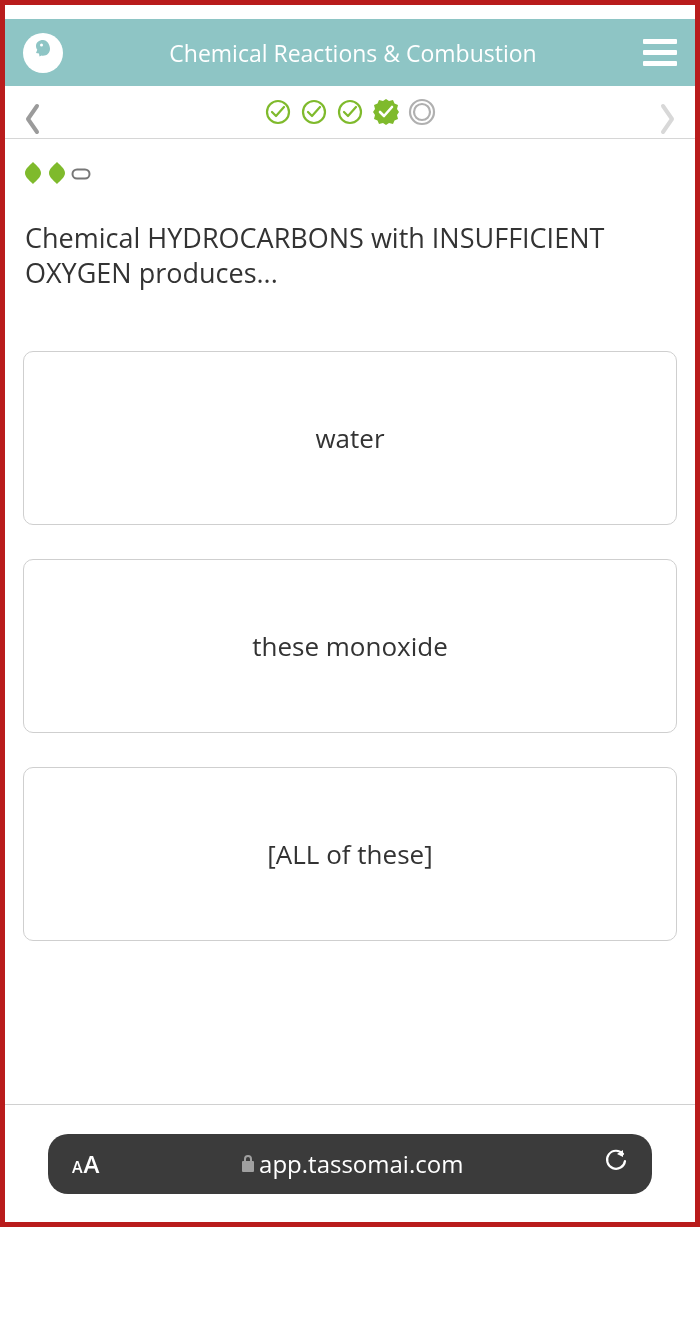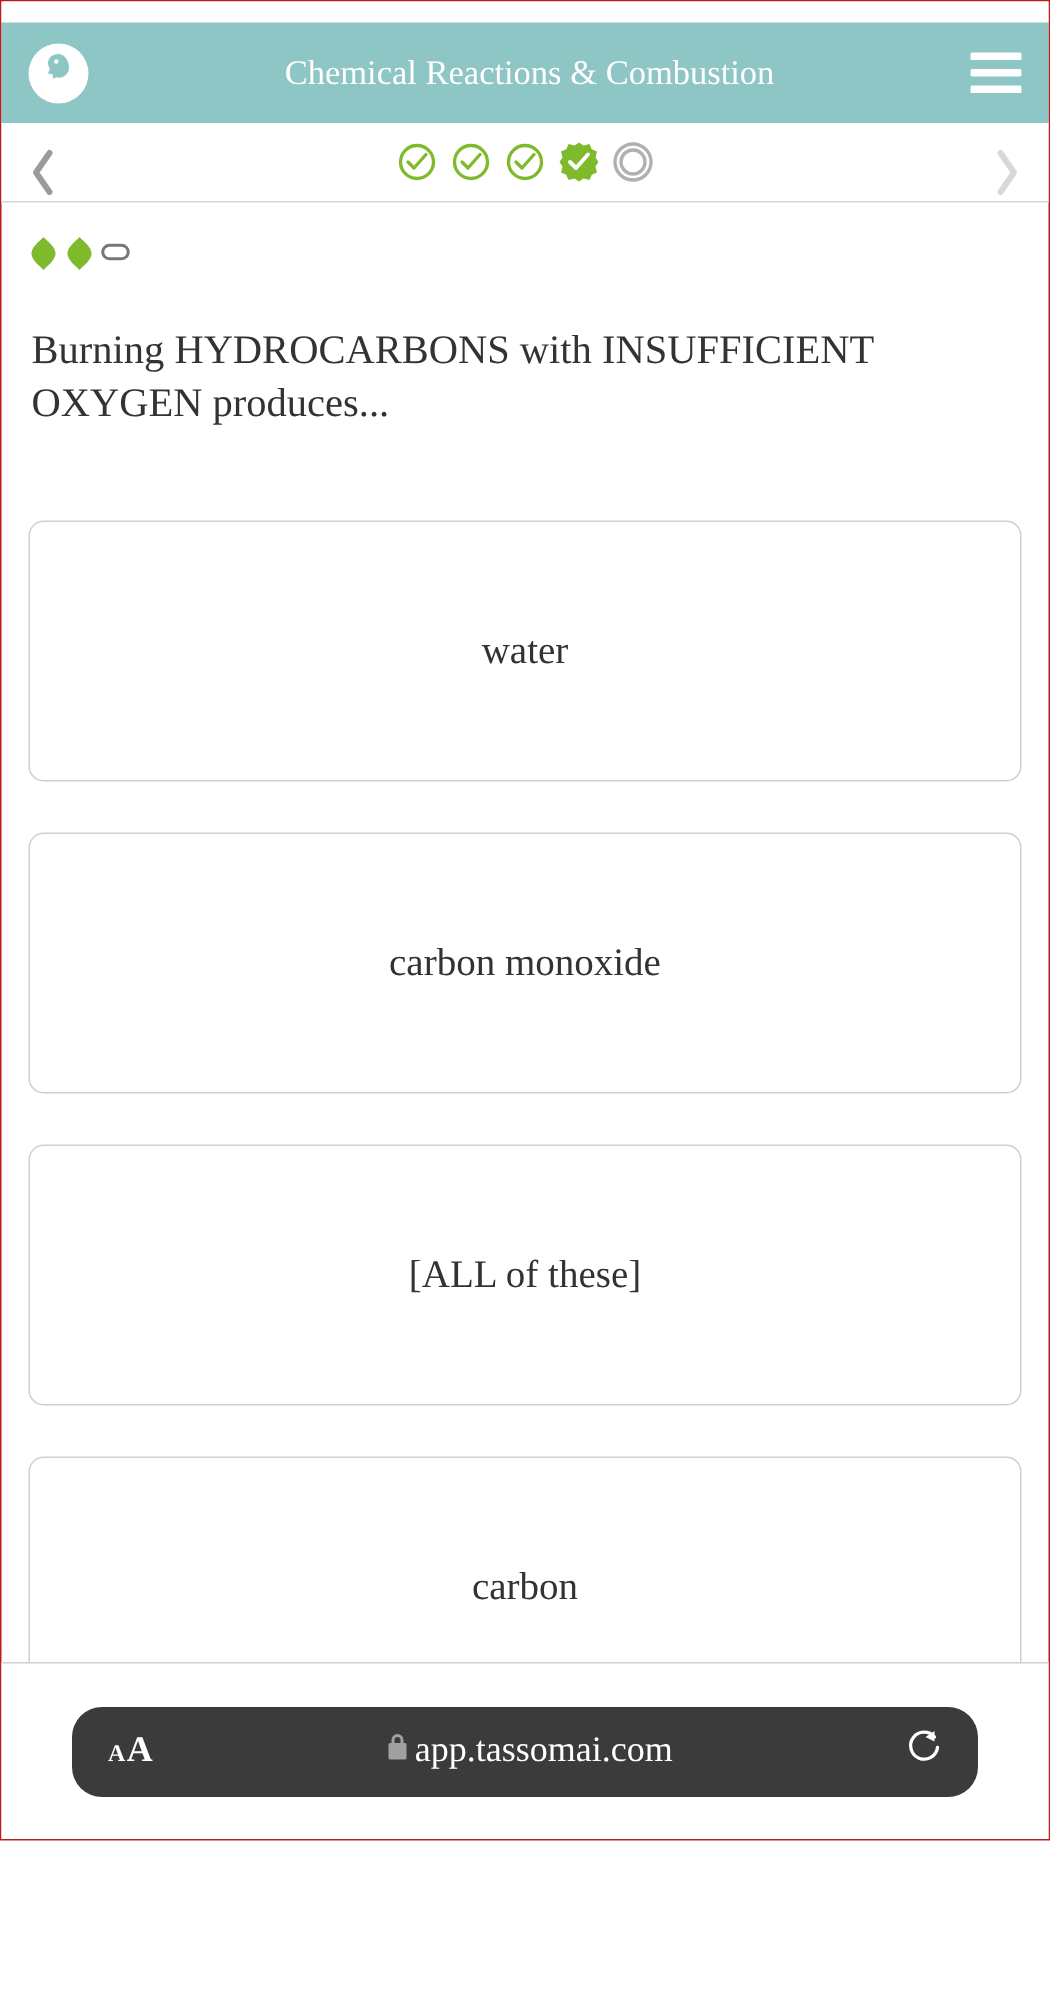--- a/index.html
+++ b/index.html
@@ -1,17 +1,17 @@
 <!DOCTYPE html>
 <html><head>
 <meta charset="utf-8">
 <style>
   * { box-sizing: border-box; margin: 0; padding: 0; }
   html, body { width: 700px; height: 1333px; font-family: -apple-system, "Open Sans", Helvetica, Arial, sans-serif; background: #fff; overflow: hidden; }
-  .frame { width: 700px; height: 1227px; position: relative; background: #fff; border: 1px solid #b91c1c; font-family: Liberation Serif, serif; }
+  .frame { width: 700px; height: 1227px; position: relative; background: #fff; border: 5px solid #b91c1c; }
   .top-gap { height: 14px; background: #fff; }
   .header { height: 67px; background: #8EC5C5; display: flex; align-items: center; justify-content: space-between; padding: 0 18px; }
   .logo-circle { width: 40px; height: 40px; border-radius: 50%; background: #fff; display: flex; align-items: center; justify-content: center; }
   .logo-circle svg { width: 24px; height: 24px; }
   .header-title { color: #fff; font-size: 23px; font-weight: 500; text-align: center; flex: 1; }
   .hamburger { width: 34px; display: flex; flex-direction: column; gap: 6px; }
   .hamburger span { display: block; height: 5px; background: #fff; border-radius: 1px; }
   .progress-bar { height: 53px; border-bottom: 1px solid #d6d6d6; display: flex; align-items: center; justify-content: space-between; padding: 0 18px; background: #fff; }
   .chevron { width: 20px; height: 20px; }
   .chevron svg { width: 20px; height: 34px; }
@@ -98,33 +98,30 @@
         <span><svg width="20" height="24" viewBox="0 0 20 24">
             <path d="M10 1 C14 5 18 8 18 12 C18 16 14 19 10 23 C6 19 2 16 2 12 C2 8 6 5 10 1 Z" fill="#7FBA2C"></path>
           </svg></span>
         <span><svg width="20" height="24" viewBox="0 0 20 24">
             <path d="M10 1 C14 5 18 8 18 12 C18 16 14 19 10 23 C6 19 2 16 2 12 C2 8 6 5 10 1 Z" fill="#7FBA2C"></path>
           </svg></span>
         <span><svg width="20" height="14" viewBox="0 0 20 14">
             <rect x="1.5" y="1.5" width="17" height="9" rx="4.5" fill="none" stroke="#777" stroke-width="2"></rect>
           </svg></span>
       </div>
-    <div class="question">Burning HYDROCARBONS with INSUFFICIENT OXYGEN produces...</div>
+    <div class="question">Chemical HYDROCARBONS with INSUFFICIENT OXYGEN produces...</div>
     <div class="answers" id="answers">
         <div class="answer">
           <span>water</span>
         </div>
         <div class="answer">
-          <span>carbon monoxide</span>
+          <span>these monoxide</span>
         </div>
         <div class="answer">
           <span>[ALL of these]</span>
-        </div>
-        <div class="answer">
-          <span>carbon</span>
         </div>
       </div>
   </div>
 
   <div class="browser-bar">
     <div class="addr">
       <div class="aa">
         <span class="small">A</span>
           <span class="big">A</span>
       </div>

